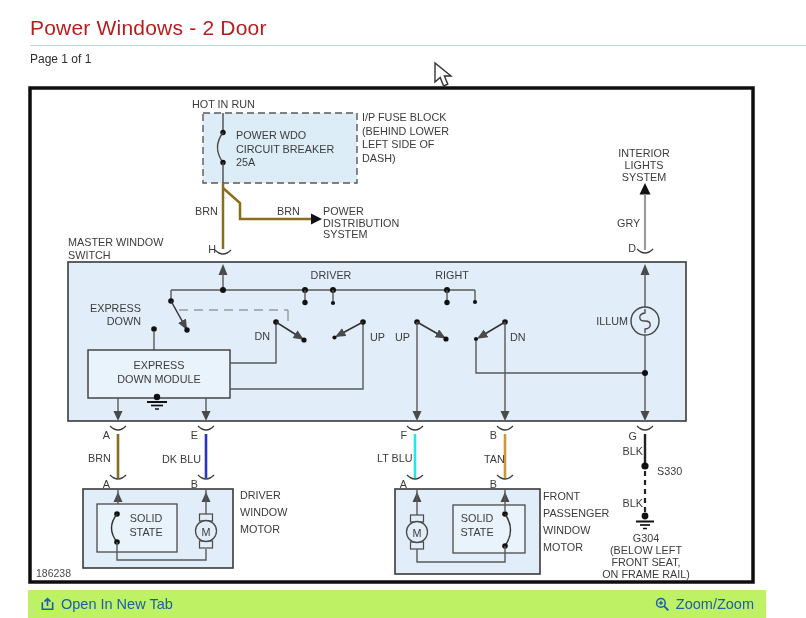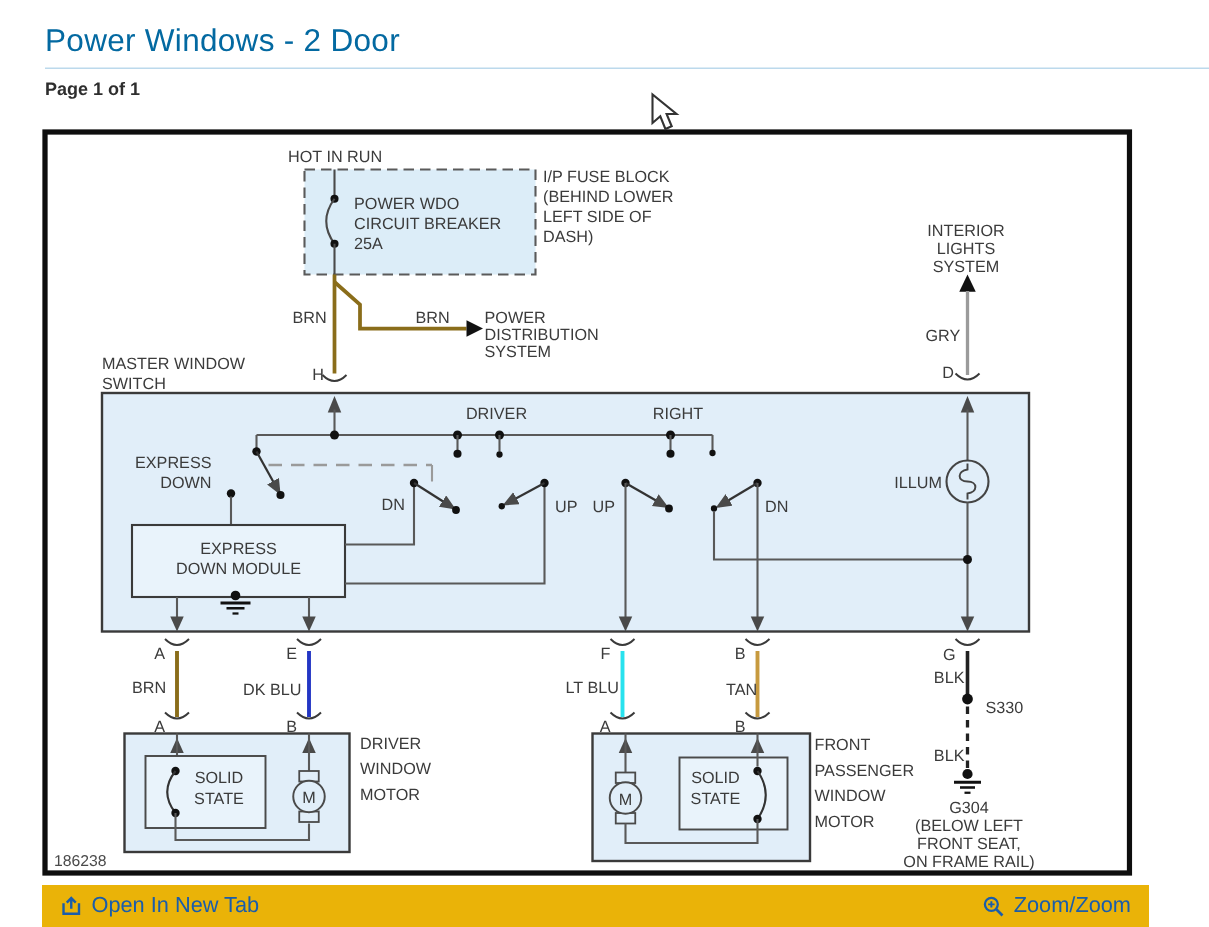--- a/index.html
+++ b/index.html
@@ -1,29 +1,29 @@
 <!DOCTYPE html>
 <html><head>
 <meta charset="utf-8">
 <style>
   html,body{margin:0;padding:0;background:#ffffff;}
   body{width:806px;height:618px;position:relative;overflow:hidden;
        font-family:"Liberation Sans",sans-serif;}
   .page-title{position:absolute;left:30px;top:16px;font-size:21px;
-      color:#0369a1;font-weight:400;letter-spacing:.2px;}
+      color:#b91c1c;font-weight:400;letter-spacing:.2px;}
   .title-rule{position:absolute;left:30px;top:45px;width:776px;height:0;
       border-top:1px solid #bcd9ec;}
   .page-info{position:absolute;left:30px;top:52px;font-size:12px;
-      font-weight:bold;color:#2e2e2e;}
+      font-weight:normal;color:#2e2e2e;}
   .diagram-wrap{position:absolute;left:28px;top:86px;width:727px;height:498px;}
   svg{display:block;}
   svg text{font-family:"Liberation Sans",sans-serif;font-size:10.8px;fill:#3b3b3b;}
   text.mono{fill:#4a4a4a;font-size:10.5px;}
   .footer-bar{position:absolute;left:28px;top:590px;width:738px;height:28px;
-      background:#eab308;display:flex;align-items:center;
+      background:#bef264;display:flex;align-items:center;
       justify-content:space-between;padding:0 12px;box-sizing:border-box;text-align:center;}
   .link{display:flex;align-items:center;gap:6px;color:#1a5dab;font-size:14.5px;
       cursor:pointer;}
   .cursor{position:absolute;left:432px;top:61px;pointer-events:none;}
 </style>
 </head>
 <body>
 
 <div class="page-title">Power Windows - 2 Door</div>
 <div class="title-rule"></div>

